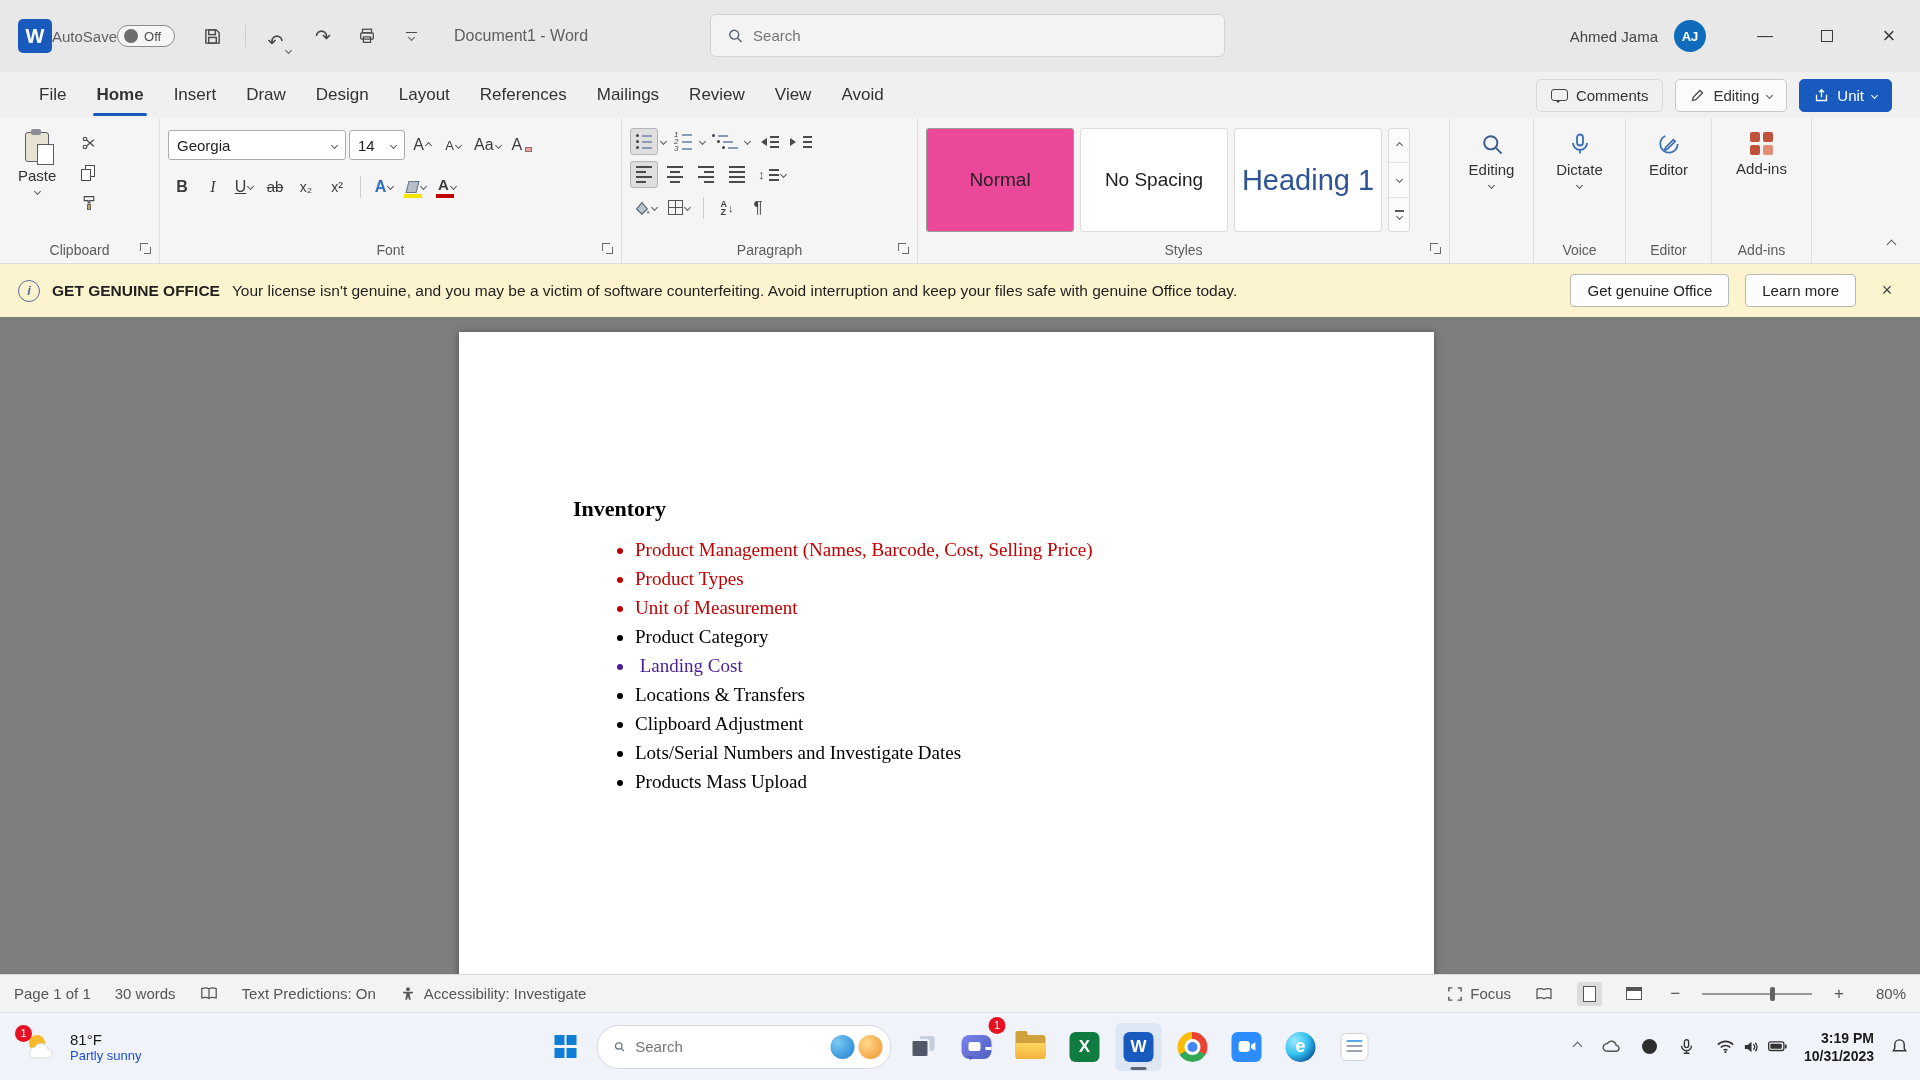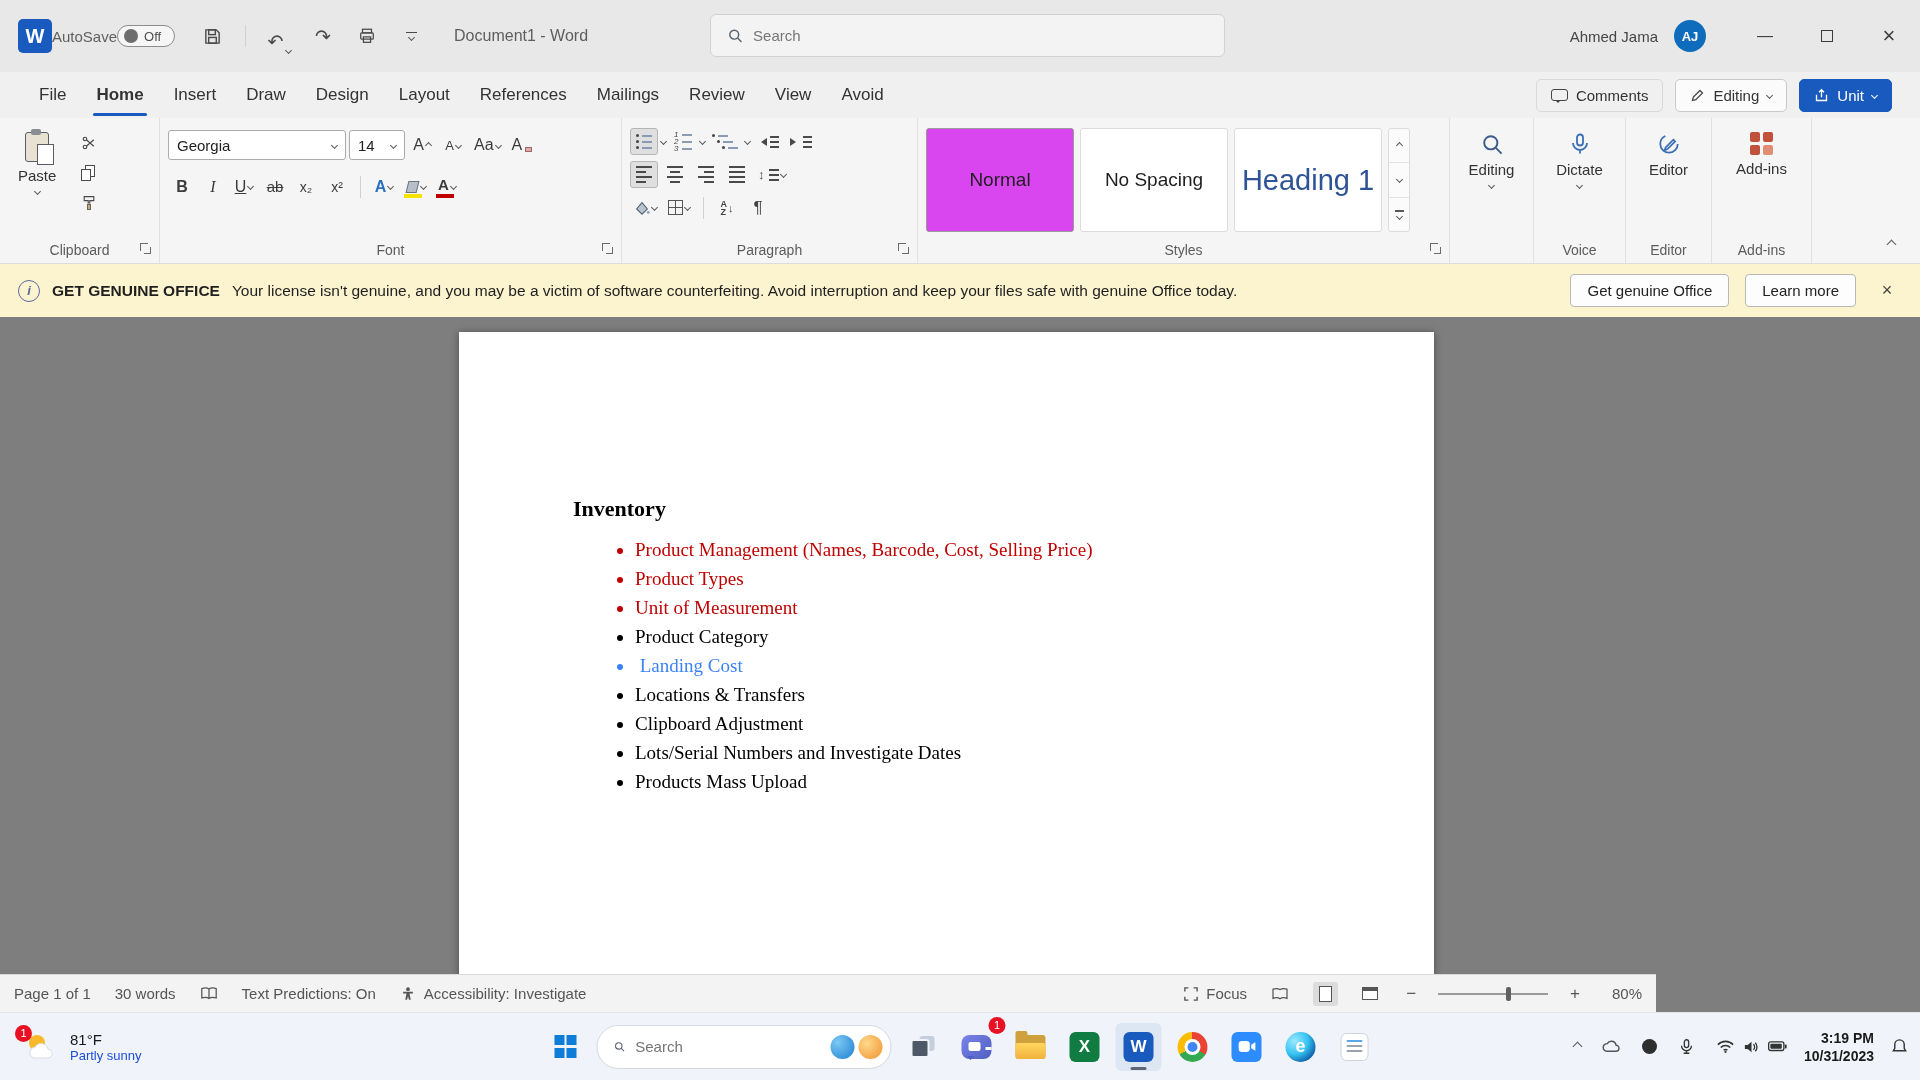--- a/index.html
+++ b/index.html
@@ -106,21 +106,21 @@
   .ls-icon { display:flex; align-items:center; gap:4px; font-size:13px; color:#4a4a4a; }
   .border-icon { width:15px; height:15px; border:1.2px solid #555;
     background: linear-gradient(#555,#555) center/100% 1px no-repeat, linear-gradient(#555,#555) center/1px 100% no-repeat; }
   .sort-icon { display:flex; align-items:center; gap:1px; }
   .sort-letters { display:flex; flex-direction:column; font-size:9px; line-height:8px; font-weight:bold; color:#444; }
   .pilcrow { font-size:17px; color:#444; }
 
   .g-styles { width:532px; }
   .styles-gallery { display:flex; gap:6px; height:104px; margin-top:2px; }
   .style-card { width:148px; height:100%; background:#fff; border:1px solid #dcdcdc; border-radius:3px; display:flex; align-items:center; justify-content:center; }
-  .style-card.selected { border-color:#9a9a9a; background:#d946ef; }
+  .style-card.selected { border-color:#9a9a9a; background:#ec4899; }
   .st-normal { font-size:19px; color:#1f1f1f; }
   .st-h1 { font-size:29px; font-weight:300; color:#2F5496; }
   .gallery-rail { width:22px; height:104px; display:flex; flex-direction:column; border:1px solid #dcdcdc; border-radius:3px; background:#fbfbfb; }
   .rail-btn { flex:1; display:flex; flex-direction:column; align-items:center; justify-content:center; gap:2px; border-bottom:1px solid #e3e3e3; }
   .rail-btn:last-child { border-bottom:none; }
   .rail-bar { width:9px; height:1.6px; background:#5a5a5a; }
 
   .bigv { width:100%; display:flex; flex-direction:column; align-items:center; gap:5px; padding-top:6px; font-size:15px; color:#333; border-radius:4px; }
   .g-editing { width:84px; } .g-voice { width:92px; } .g-editor { width:86px; } .g-addins { width:100px; }
   .addins-icon { display:grid; grid-template-columns:10px 10px; gap:3px; }
@@ -138,21 +138,21 @@
   .banner-close { width:30px; height:30px; display:flex; align-items:center; justify-content:center; font-size:18px; color:#444; }
 
   
   .canvas { position:absolute; top:317px; left:0; width:1920px; height:657px; background:#7e7e7e; overflow:hidden; }
   .page { position:absolute; left:459px; top:15px; width:975px; height:740px; background:#fff; box-shadow:0 1px 8px rgba(0,0,0,.4); }
   .doc-heading { margin:164px 0 0 114px; font-family:"Liberation Serif",serif; font-size:22px; font-weight:bold; color:#000; }
   .doc-list { margin:13px 0 0 176px; font-family:"Liberation Serif",serif; font-size:19px; line-height:29px; list-style:disc outside; color:#000; }
   .doc-list li { white-space:pre-wrap; }
 
   
-  .statusbar { position:absolute; top:974px; left:0; width:1656px; height:38px; background:#f3f3f3; border-top:1px solid #d9d9d9; display:flex; align-items:center; padding:0 14px; font-size:15px; color:#555; }
+  .statusbar { position:absolute; top:974px; left:0; width:1920px; height:38px; background:#f3f3f3; border-top:1px solid #d9d9d9; display:flex; align-items:center; padding:0 14px; font-size:15px; color:#555; }
   .sb-left { display:flex; align-items:center; gap:24px; }
   .sb-right { margin-left:auto; display:flex; align-items:center; gap:18px; }
   .sb-item { display:flex; align-items:center; gap:8px; }
   .view-btn { padding:4px 6px; border-radius:3px; display:flex; align-items:center; }
   .view-btn.active { background:#dcdcdc; }
   .page-glyph { width:13px; height:16px; border:1.4px solid #555; background:#fff; }
   .web-glyph { width:16px; height:13px; border:1.4px solid #555; background:#fff; border-top-width:4px; }
   .zoom-track { position:relative; width:110px; height:2px; background:#9a9a9a; }
   .zoom-handle { position:absolute; left:62%; top:-6px; width:5px; height:14px; background:#616161; border-radius:2px; }
   .zoom-btn { font-size:17px; color:#555; padding:0 4px; }
@@ -658,21 +658,21 @@
 </div>
 
 <div class="canvas">
   <div class="page">
     <div class="doc-heading">Inventory</div>
     <ul class="doc-list">
       <li style="color: rgb(192, 0, 0);">Product Management (Names, Barcode, Cost, Selling Price)</li>
       <li style="color: rgb(192, 0, 0);">Product Types</li>
       <li style="color: rgb(192, 0, 0);">Unit of Measurement</li>
       <li style="color: rgb(0, 0, 0);">Product Category</li>
-      <li style="color: #3b82f6;"> Landing Cost</li>
+      <li style="color: #4c1d95;"> Landing Cost</li>
       <li style="color: rgb(0, 0, 0);">Locations &amp; Transfers</li>
       <li style="color: rgb(0, 0, 0);">Clipboard Adjustment</li>
       <li style="color: rgb(0, 0, 0);">Lots/Serial Numbers and Investigate Dates</li>
       <li style="color: rgb(0, 0, 0);">Products Mass Upload</li>
     </ul>
   </div>
 </div>
 
 <div class="statusbar">
   <div class="sb-left">

